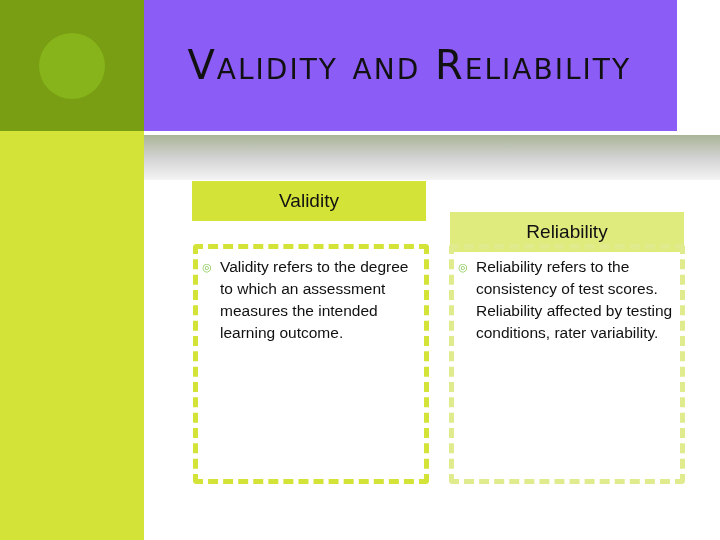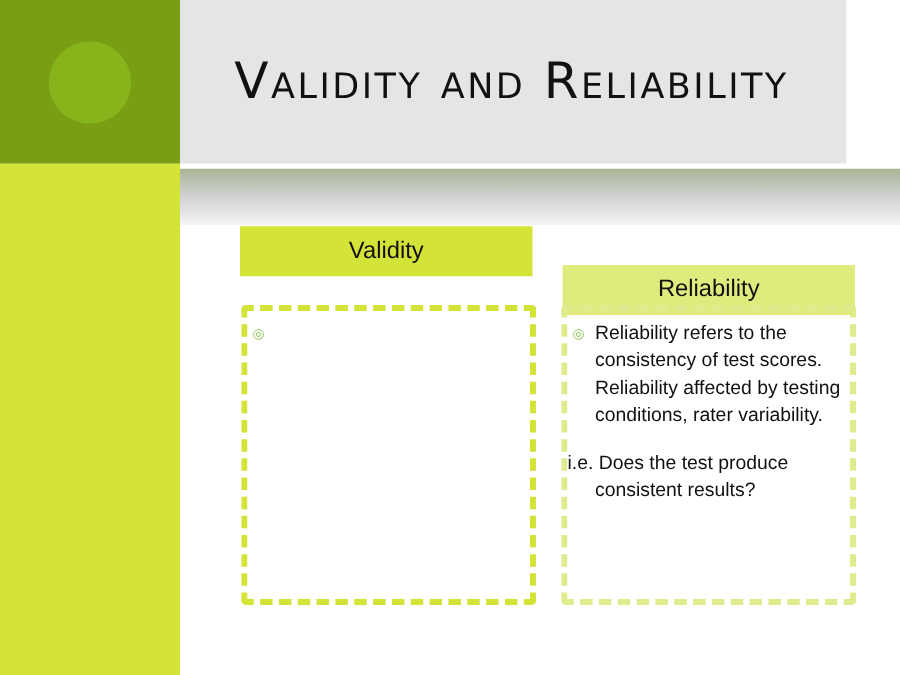--- a/index.html
+++ b/index.html
@@ -15,21 +15,21 @@
   .left-circle {
     position: absolute; left: 39px; top: 33px; width: 66px; height: 66px;
     border-radius: 50%; background: #86b41a;
   }
   .left-bottom {
     position: absolute; left: 0; top: 131px; width: 144px; height: 409px;
     background: #d4e338;
   }
   .title-bar {
     position: absolute; left: 144px; top: 0; width: 533px; height: 131px;
-    background: #e5e5e5;
+    background: #8b5cf6;
   }
   .title-text {
     position: absolute; right: 46px; top: 42px;
     font-size: 40px; letter-spacing: 2px; color: #111;
     font-variant: small-caps; font-weight: normal;
     white-space: nowrap;
   }
   .title-line {
     position: absolute; left: 144px; top: 131px; width: 576px; height: 4px;
     background: #ffffff;
@@ -79,25 +79,25 @@
 <div class="title-line"></div>
 <div class="title-shadow"></div>
 
 <div class="col-header validity">Validity</div>
 <div class="col-header reliability">Reliability</div>
 
 <div class="dashed-box validity">
   <div class="content">
     <div class="bullet-row">
       <span class="bullet">◎</span>
+      <span class="bullet-text">Validity refers to the degree to which an assessment measures the intended learning outcome.</span>
     </div>
   </div>
 </div>
 
 <div class="dashed-box reliability">
   <div class="content">
     <div class="bullet-row">
       <span class="bullet">◎</span>
       <span class="bullet-text">Reliability refers to the consistency of test scores. Reliability affected by testing conditions, rater variability.</span>
     </div>
-    <div class="note">i.e. Does the test produce consistent results?</div>
   </div>
 </div>
 
 </body></html>

